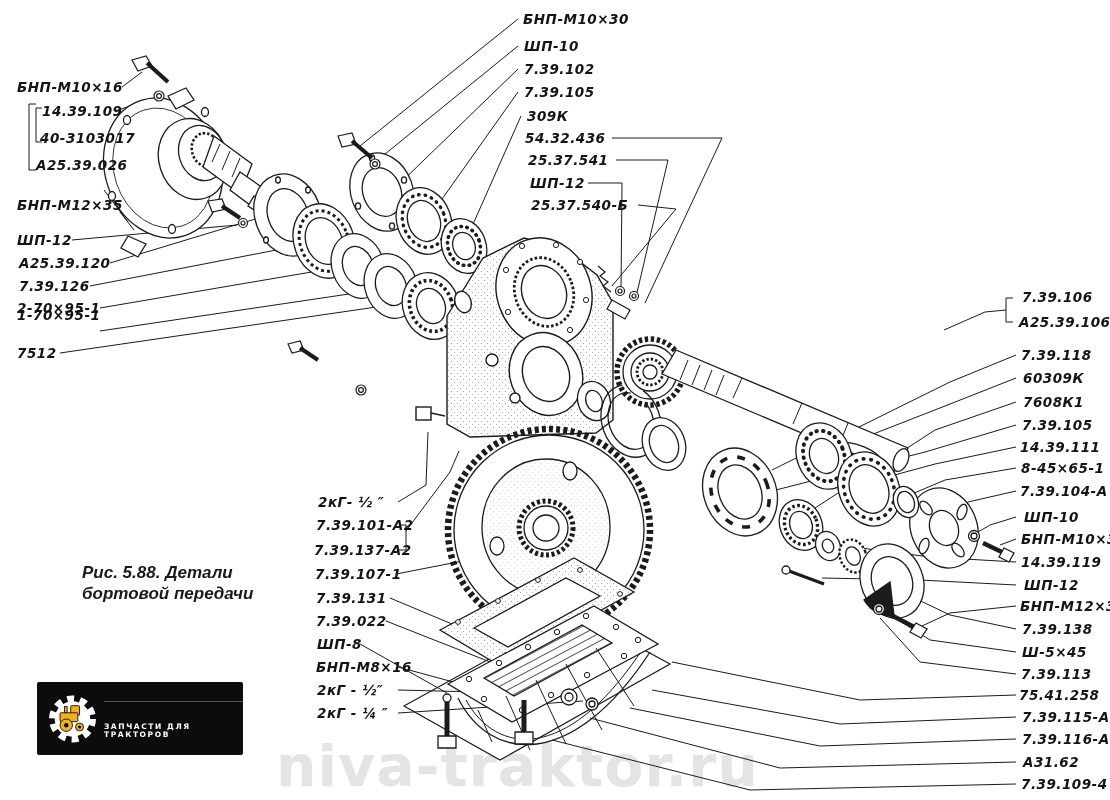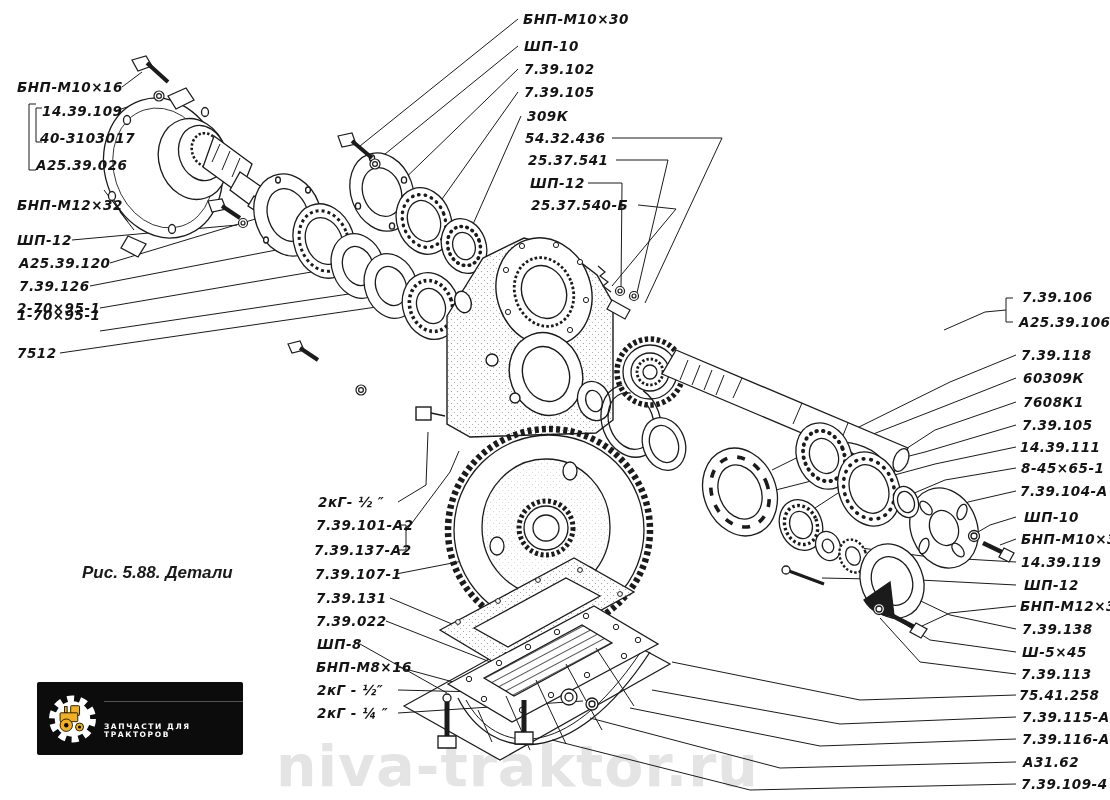--- a/index.html
+++ b/index.html
@@ -341,21 +341,21 @@
   <div class="lbl" style="left:527px;top:109px">309К</div>
   <div class="lbl" style="left:525px;top:131px">54.32.436</div>
   <div class="lbl" style="left:528px;top:153px">25.37.541</div>
   <div class="lbl" style="left:530px;top:176px">ШП-12</div>
   <div class="lbl" style="left:531px;top:198px">25.37.540-Б</div>
 
   <div class="lbl" style="left:17px;top:80px">БНП-М10×16</div>
   <div class="lbl" style="left:42px;top:104px">14.39.109</div>
   <div class="lbl" style="left:40px;top:131px">40-3103017</div>
   <div class="lbl" style="left:36px;top:158px">А25.39.026</div>
-  <div class="lbl" style="left:17px;top:198px">БНП-М12×32</div>
+  <div class="lbl" style="left:17px;top:198px">БНП-М12×35</div>
 
   <div class="lbl" style="left:17px;top:233px">ШП-12</div>
   <div class="lbl" style="left:19px;top:256px">А25.39.120</div>
   <div class="lbl" style="left:19px;top:279px">7.39.126</div>
   <div class="lbl" style="left:17px;top:301px">2-70×95-1</div>
   <div class="lbl" style="left:17px;top:308px">1-70×95-1</div>
   <div class="lbl" style="left:17px;top:346px">7512</div>
 
   <div class="lbl" style="left:1022px;top:290px">7.39.106</div>
   <div class="lbl" style="left:1019px;top:315px">А25.39.106</div>
@@ -387,20 +387,21 @@
   <div class="lbl" style="left:315px;top:567px">7.39.107-1</div>
   <div class="lbl" style="left:316px;top:591px">7.39.131</div>
   <div class="lbl" style="left:316px;top:614px">7.39.022</div>
   <div class="lbl" style="left:317px;top:637px">ШП-8</div>
   <div class="lbl" style="left:316px;top:660px">БНП-М8×16</div>
   <div class="lbl" style="left:317px;top:683px">2кГ - ½″</div>
   <div class="lbl" style="left:317px;top:706px">2кГ - ¼ ″</div>
 
   <div class="cap" style="left:82px;top:562px">
     <div>Рис. 5.88. Детали</div>
+    <div>бортовой передачи</div>
   </div>
 
   <div class="logo">
     <svg class="logo-gear" width="62" height="64" viewBox="0 0 62 64">
       <circle cx="31" cy="32" r="22" fill="none" stroke="#fff" stroke-width="9" stroke-dasharray="7.5 6.4"></circle>
       <circle cx="31" cy="32" r="20" fill="#fff"></circle>
       <g fill="#f2b01e" stroke="#0c0c0c" stroke-width="1">
         <rect x="22" y="18" width="3" height="7"></rect>
         <rect x="29" y="17" width="10" height="11" rx="1"></rect>
         <rect x="17" y="25" width="20" height="10" rx="1"></rect>

